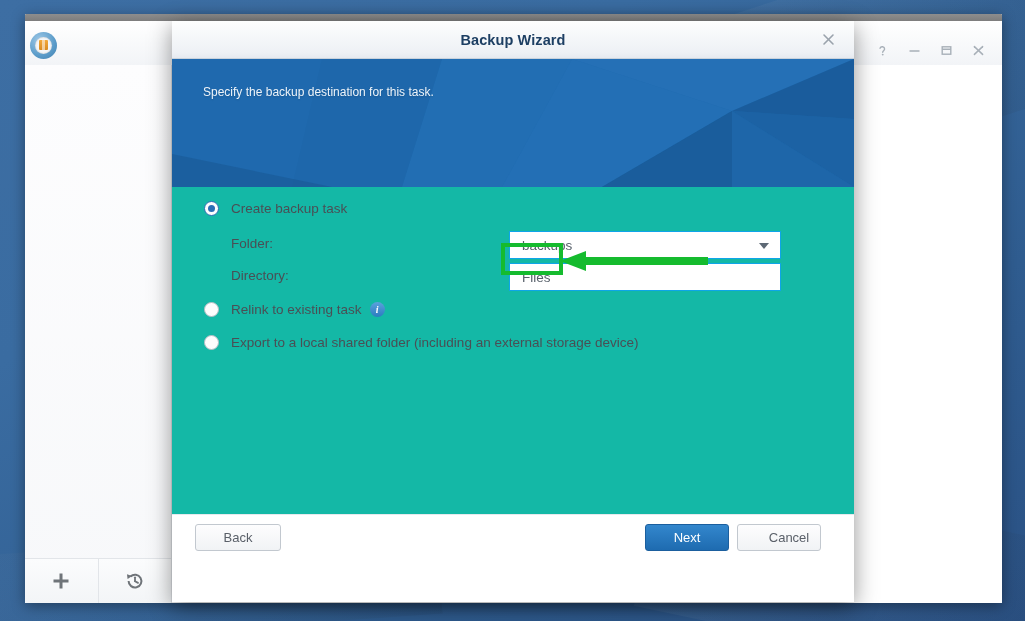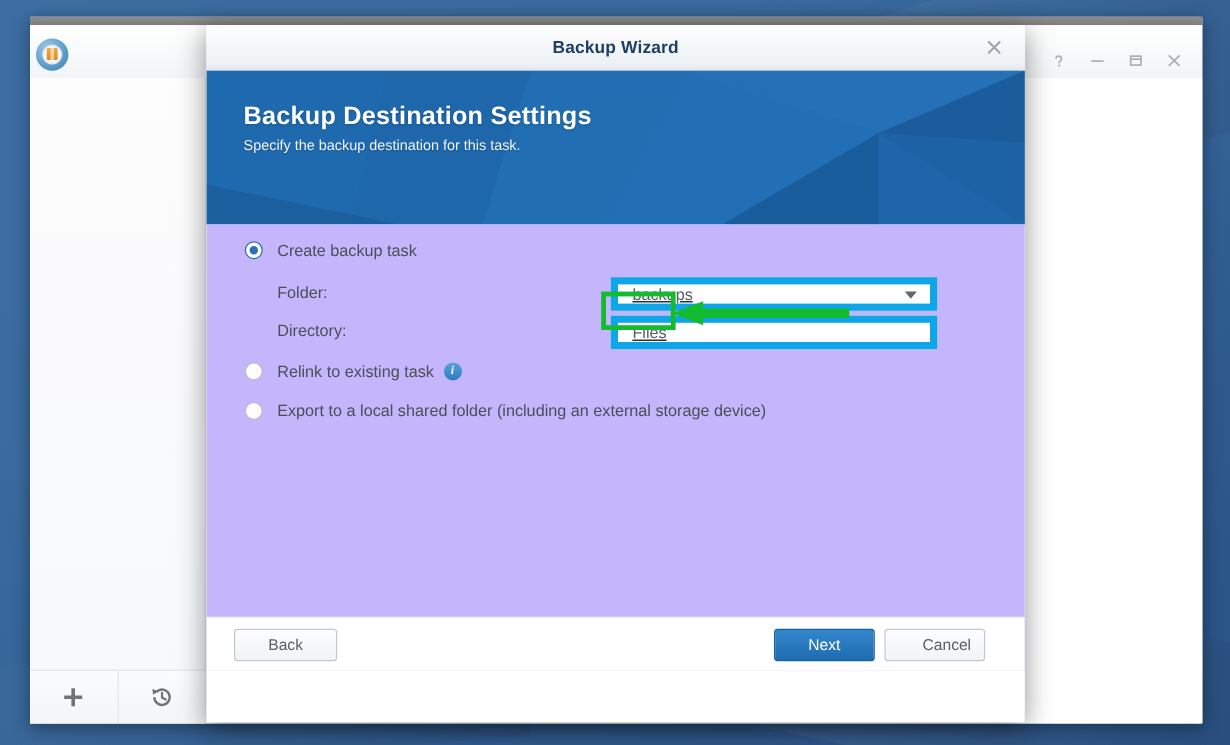--- a/index.html
+++ b/index.html
@@ -230,21 +230,21 @@
     color: #eef4fa;
     font-size: 12px;
     margin: 0;
     text-shadow: 0 1px 2px rgba(0,0,0,0.15);
   }
 
   
   #dialog-form {
     position: relative;
     height: 372px;
-    background: #c4b5fd;
+    background: #14b8a6;
     padding: 0;
   }
   .opt-row {
     position: absolute;
     display: flex;
     align-items: center;
     left: 32px;
   }
   .radio {
     width: 15px;
@@ -296,24 +296,23 @@
     font-size: 13.5px;
     color: #4a4f55;
   }
   .field-control {
     position: absolute;
     left: 337px;
     width: 272px;
     height: 28px;
     box-sizing: border-box;
     background: #ffffff;
-    border: 6px solid #0ea5e9;
-    display: flex;
-    align-items: center;
-    text-decoration: underline;
+    border: 1px solid #0ea5e9;
+    display: flex;
+    align-items: center;
   }
   .field-control .val {
     padding-left: 12px;
     font-size: 13.5px;
     color: #57606a;
   }
   .caret {
     position: absolute;
     right: 11px;
     top: 50%;
@@ -467,21 +466,20 @@
         <polygon points="560,52 682,60 682,128" fill="#1b5fa0" opacity="0.7"></polygon>
         <polygon points="400,0 560,52 430,128 330,128" fill="#2775bb" opacity="0.5"></polygon>
         <polygon points="560,52 430,128 560,128" fill="#17548f" opacity="0.8"></polygon>
         <polygon points="560,128 430,128 560,52 682,128" fill="#1d63a4" opacity="0.45"></polygon>
         <polygon points="230,128 330,128 400,0 270,0" fill="#2a79c0" opacity="0.3"></polygon>
         <polygon points="120,128 230,128 270,0 150,0" fill="#1d63a4" opacity="0.25"></polygon>
         <polygon points="0,95 160,128 0,128" fill="#17568f" opacity="0.5"></polygon>
         <polygon points="430,128 560,52 682,128" fill="#14graphics" opacity="0"></polygon>
       </svg>
       <div id="banner-text">
-        <div id="banner-title">Backup Destination Settings</div>
         <div id="banner-subtitle">Specify the backup destination for this task.</div>
       </div>
     </div>
 
     <div id="dialog-form">
 
       <div class="opt-row" style="top:14px;">
         <div class="radio checked"></div>
         <div class="opt-label">Create backup task</div>
       </div>

